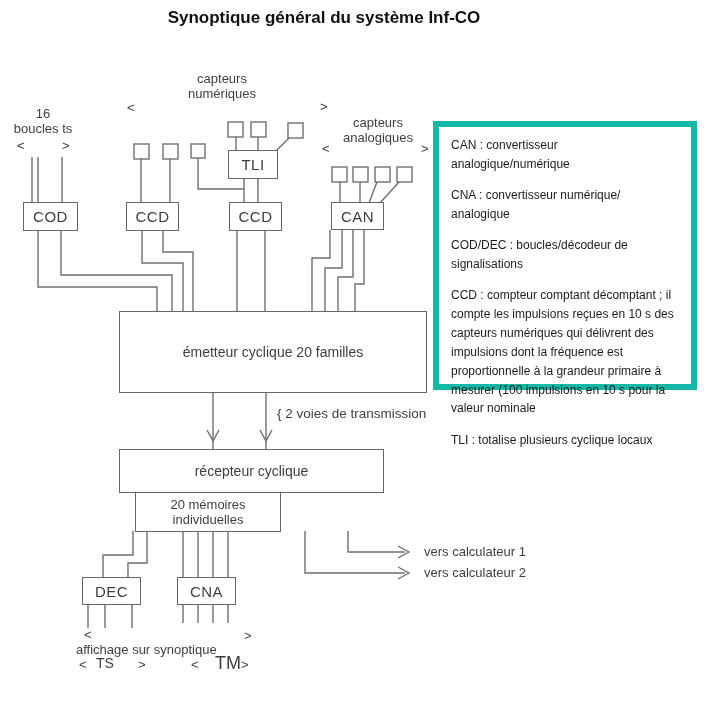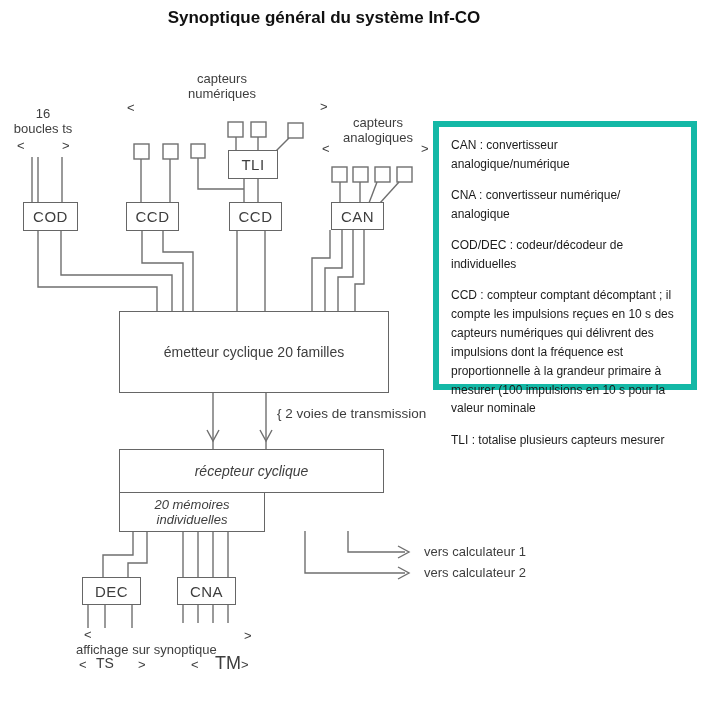--- a/index.html
+++ b/index.html
@@ -6,28 +6,28 @@
   .canvas{position:relative;width:711px;height:713px;background:#ffffff;overflow:hidden;
           font-family:"Liberation Sans", sans-serif;color:#3e3e3e;}
   .title{position:absolute;left:0;top:8px;width:648px;text-align:center;
          font-size:17px;font-weight:bold;color:#101010;}
   svg.wires{position:absolute;left:0;top:0;}
   .box{position:absolute;box-sizing:border-box;border:1.5px solid #666666;background:#ffffff;
        display:flex;align-items:center;justify-content:center;
        font-size:15px;color:#3e3e3e;letter-spacing:0.5px;}
   .bigbox{position:absolute;box-sizing:border-box;border:1.5px solid #666666;background:#ffffff;
        display:flex;align-items:center;justify-content:center;font-size:14px;color:#3e3e3e;}
-  .recv{position:absolute;left:119px;top:449px;width:265px;font-style:italic;}
+  .recv{position:absolute;left:119px;top:449px;width:265px;}
   .recv .rtop{box-sizing:border-box;border:1.5px solid #666666;background:#fff;height:44px;
        display:flex;align-items:center;justify-content:center;font-size:14px;}
   .recv .rrow{display:flex;margin-top:-1.5px;}
   .recv .cell{box-sizing:border-box;border:1.5px solid #666666;background:#fff;height:40px;
        display:flex;align-items:center;justify-content:center;text-align:center;
        font-size:13px;line-height:15px;}
-  .recv .cl{width:146px;}
+  .recv .cl{width:146px;margin-left:16px;}
   .recv .cr{width:120.5px;margin-left:-1.5px;}
   .cl span{display:inline-block;width:100px;}
   .cr span{display:inline-block;width:92px;}
   .lbl{position:absolute;font-size:13px;color:#3e3e3e;white-space:nowrap;line-height:15px;}
   .lblc{position:absolute;font-size:13px;color:#3e3e3e;text-align:center;line-height:15px;}
   .legend{position:absolute;left:433px;top:121px;width:264px;height:269px;box-sizing:border-box;
           border:6px solid #14b8a6;background:#fff;padding:9px 12px;
           font-size:12px;line-height:1.57;color:#1b1b1b;}
   .legend p{margin:0 0 12.5px 0;}
 </style>
@@ -151,21 +151,21 @@
   <div class="box" style="left:228px;top:150px;width:50px;height:29px;">
       <span>TLI</span>
     </div>
   <div class="box" style="left:229px;top:202px;width:53px;height:29px;">
       <span>CCD</span>
     </div>
   <div class="box" style="left:331px;top:202px;width:53px;height:28px;">
       <span>CAN</span>
     </div>
 
-  <div class="bigbox" style="left:119px;top:311px;width:270px;height:82px;">
+  <div class="bigbox" style="left:119px;top:311px;width:308px;height:82px;">
     <span>émetteur cyclique 20 familles</span>
   </div>
 
   <div class="recv">
     <div class="rtop">
       <span>récepteur cyclique</span>
     </div>
     <div class="rrow">
       <div class="cell cl">
         <span>20 mémoires individuelles</span>
@@ -205,18 +205,18 @@
   <div class="lbl" style="left:79px;top:657px;">&lt;</div>
   <div class="lbl" style="left:96px;top:656px;font-size:14px;">TS</div>
   <div class="lbl" style="left:138px;top:657px;">&gt;</div>
   <div class="lbl" style="left:191px;top:657px;">&lt;</div>
   <div class="lbl" style="left:215px;top:656px;font-size:18px;">TM</div>
   <div class="lbl" style="left:241px;top:657px;">&gt;</div>
 
   <div class="legend">
     <p>CAN : convertisseur analogique/numérique</p>
     <p>CNA : convertisseur numérique/ analogique</p>
-    <p>COD/DEC : codeur/décodeur de individuelles</p>
+    <p>COD/DEC : boucles/décodeur de signalisations</p>
     <p>CCD : compteur comptant décomptant ; il compte  les impulsions reçues en 10 s des capteurs numériques qui délivrent des impulsions dont la fréquence est proportionnelle à la grandeur primaire à mesurer (100 impulsions en 10 s pour la valeur nominale</p>
-    <p>TLI : totalise plusieurs capteurs mesurer</p>
+    <p>TLI : totalise plusieurs cyclique locaux</p>
   </div>
 
 </div>
 
 </body></html>

